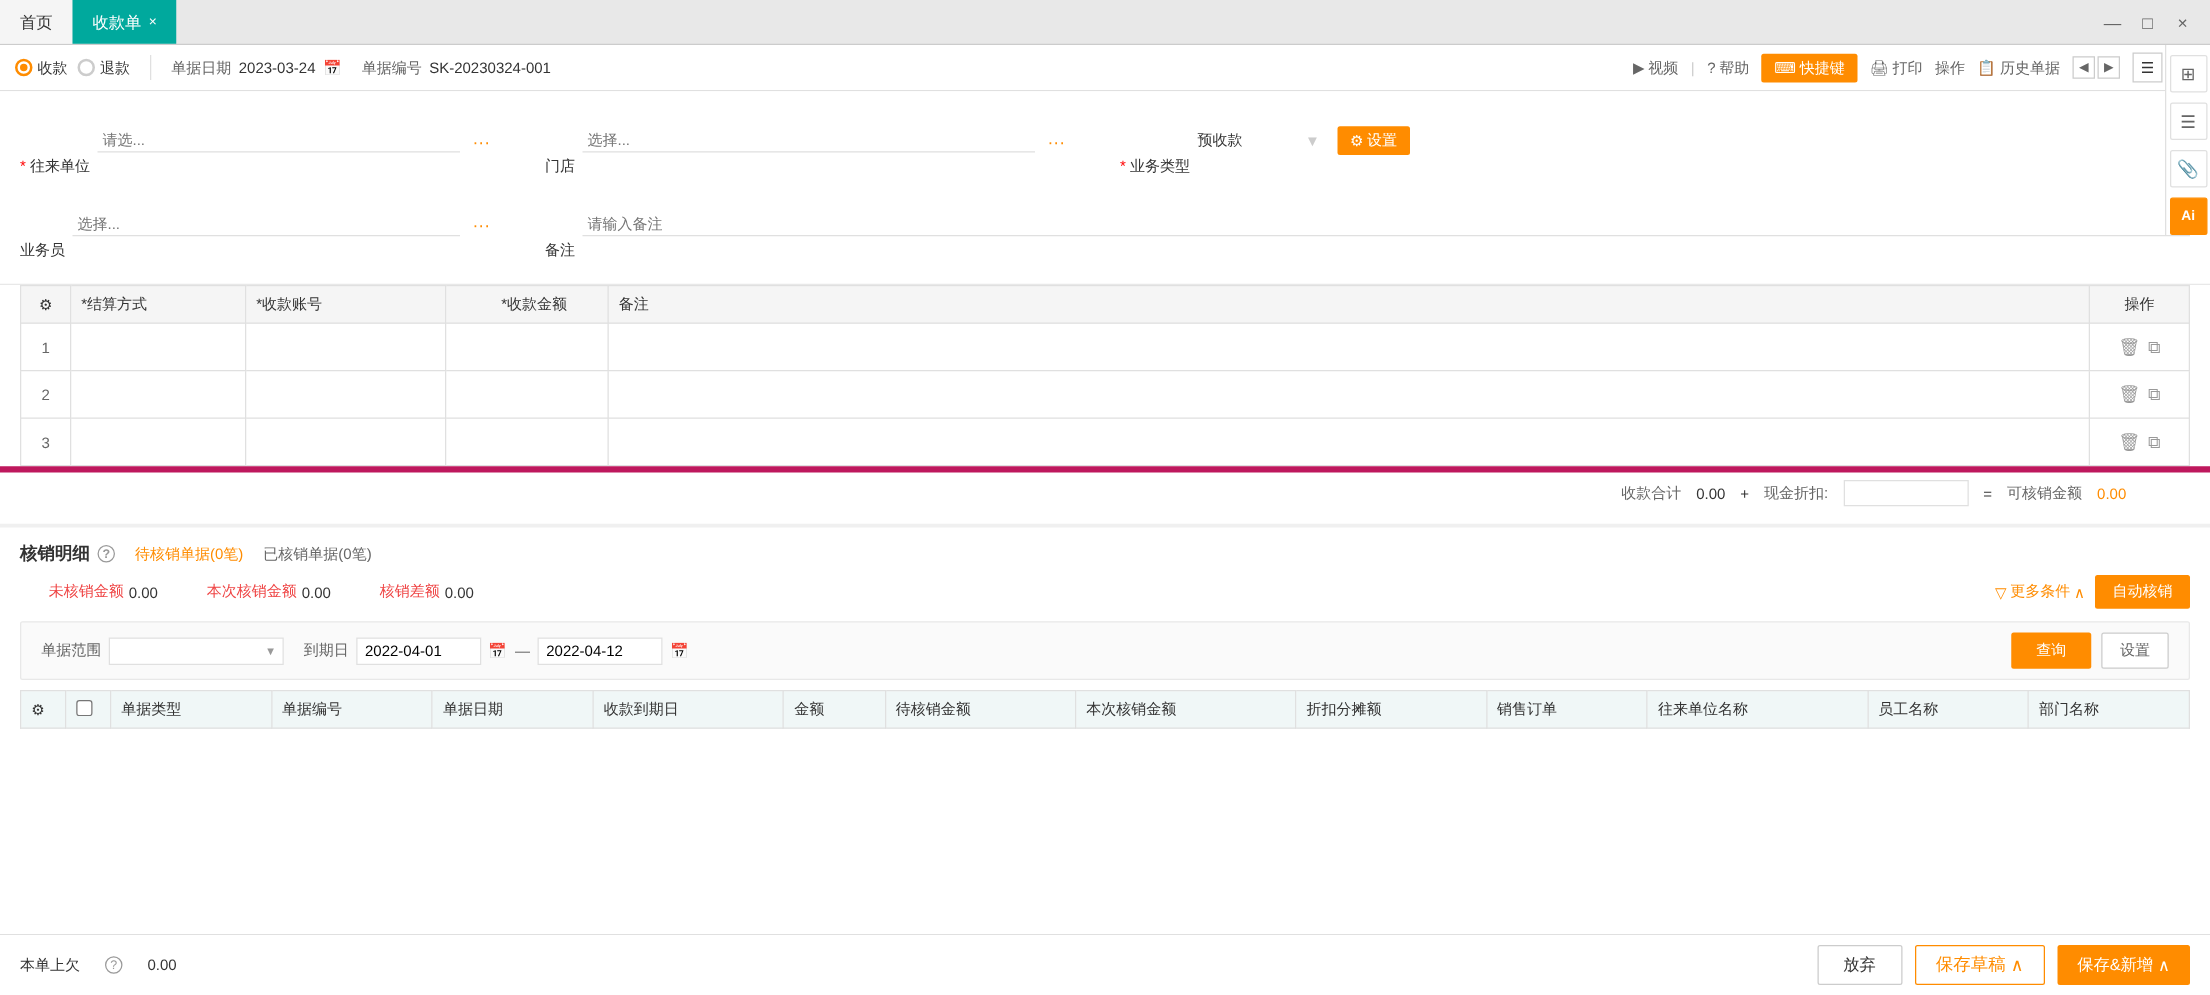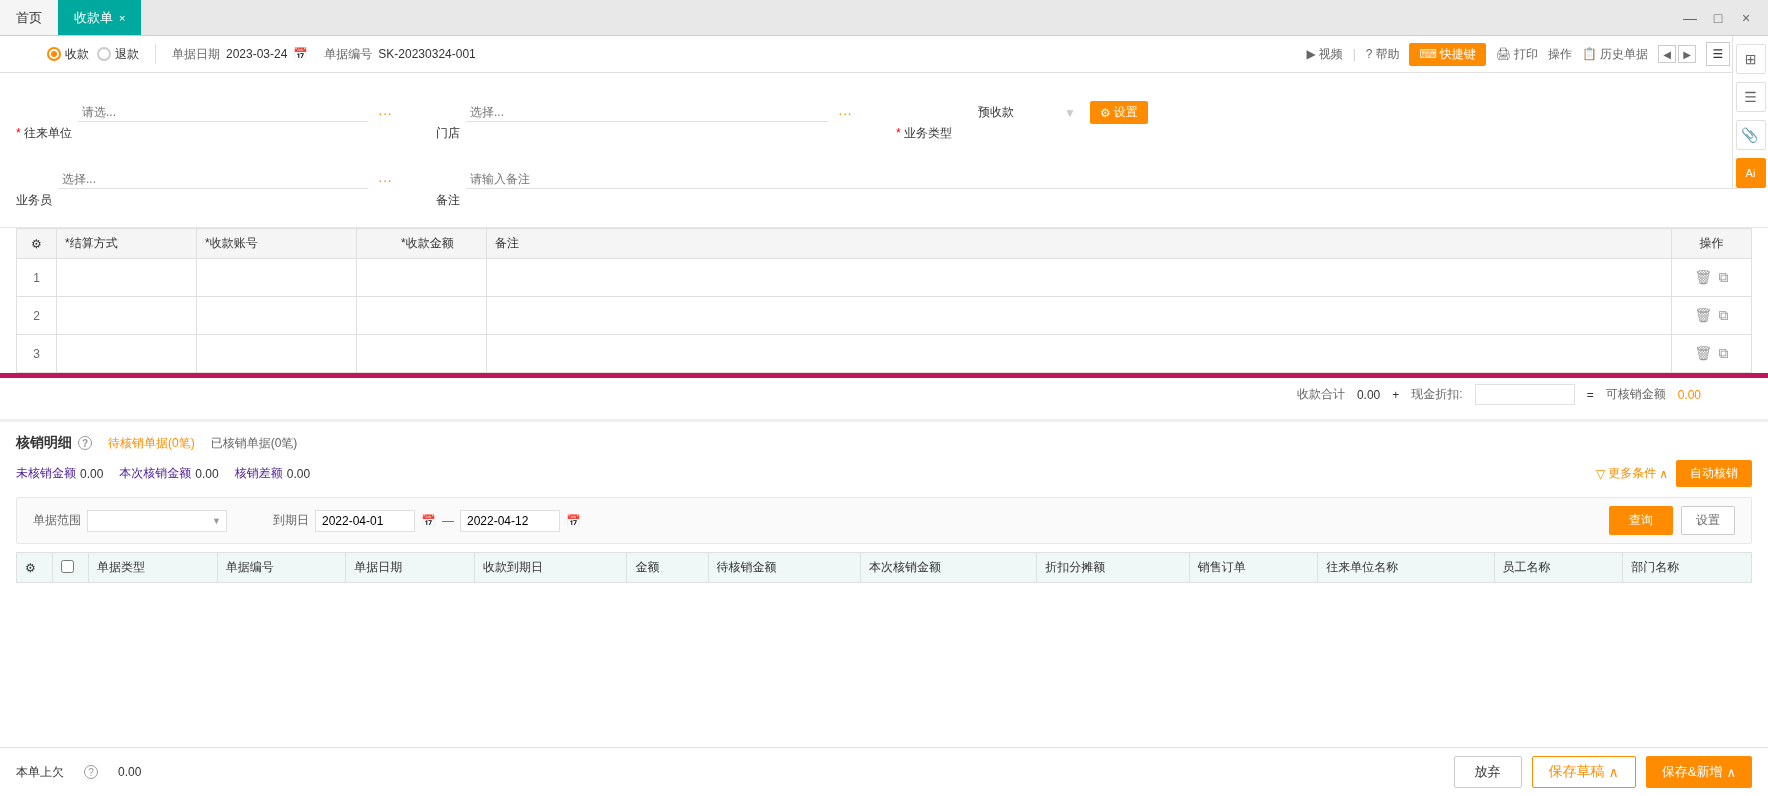--- a/index.html
+++ b/index.html
@@ -13,21 +13,21 @@
     .tab-home { background: #f5f5f5; color: #333; }
     .tab-spacer { flex: 1; }
     .tab-controls { display: flex; align-items: center; gap: 8px; padding-right: 12px; }
     .tab-ctrl-btn { width: 20px; height: 20px; display: flex; align-items: center; justify-content: center; cursor: pointer; color: #666; font-size: 14px; }
 
     
     .main-content { background: #fff; height: calc(796px - 36px); overflow: hidden; }
 
     
     .toolbar { display: flex; align-items: center; padding: 6px 12px; background: #fff; border-bottom: 1px solid #e0e0e0; gap: 16px; }
-    .radio-group { display: flex; align-items: center; gap: 8px; margin-left: 35px; }
+    .radio-group { display: flex; align-items: center; gap: 8px; }
     .radio-btn { display: flex; align-items: center; gap: 4px; cursor: pointer; }
     .radio-circle { width: 14px; height: 14px; border-radius: 50%; border: 2px solid #ccc; display: flex; align-items: center; justify-content: center; }
     .radio-circle.active { border-color: #ff8c00; }
     .radio-circle.active::after { content: ''; width: 6px; height: 6px; border-radius: 50%; background: #ff8c00; }
     .toolbar-divider { width: 1px; height: 20px; background: #e0e0e0; }
     .field-group { display: flex; align-items: center; gap: 6px; }
     .field-label { color: #666; white-space: nowrap; }
     .field-value { color: #333; font-weight: 500; }
     .toolbar-right { margin-left: auto; display: flex; align-items: center; gap: 10px; }
     .toolbar-link { color: #666; cursor: pointer; display: flex; align-items: center; gap: 3px; font-size: 12px; }
@@ -64,35 +64,35 @@
     .summary-input { border: 1px solid #e0e0e0; width: 100px; padding: 2px 4px; text-align: right; }
 
     
     .verify-section { background: #fff; padding: 12px 16px 0; margin-top: 8px; border-top: 3px solid #f0f0f0; }
     .verify-header { display: flex; align-items: center; gap: 16px; margin-bottom: 8px; }
     .verify-title { font-size: 14px; font-weight: 600; color: #333; display: flex; align-items: center; gap: 6px; }
     .verify-tab { color: #ff8c00; cursor: pointer; font-size: 12px; }
     .verify-tab.inactive { color: #666; }
     .verify-stats { display: flex; align-items: center; gap: 16px; margin-bottom: 10px; font-size: 12px; }
     .stat-item { display: flex; align-items: center; gap: 4px; }
-    .stat-label { color: #4c1d95; }
+    .stat-label { color: #ef4444; margin-left: 23px; }
     .stat-value { color: #333; }
     .verify-right { margin-left: auto; display: flex; gap: 8px; align-items: center; }
     .more-cond { color: #ff8c00; cursor: pointer; font-size: 12px; display: flex; align-items: center; gap: 3px; }
     .auto-btn { background: #ff8c00; color: #fff; border: none; padding: 5px 14px; border-radius: 2px; cursor: pointer; font-size: 12px; }
 
     
     .filter-row { display: flex; align-items: center; gap: 16px; padding: 8px 16px; background: #fafafa; border: 1px solid #e8e8e8; border-radius: 2px; margin-bottom: 8px; }
     .filter-field { display: flex; align-items: center; gap: 6px; }
     .filter-label { color: #666; white-space: nowrap; font-size: 12px; }
     .filter-select { border: 1px solid #e0e0e0; padding: 3px 24px 3px 6px; font-size: 12px; outline: none; background: #fff; appearance: none; position: relative; min-width: 140px; }
     .select-wrap { position: relative; display: inline-block; }
     .select-wrap::after { content: '▼'; position: absolute; right: 6px; top: 50%; transform: translateY(-50%); font-size: 9px; color: #999; pointer-events: none; }
     .date-input { border: 1px solid #e0e0e0; padding: 3px 6px; font-size: 12px; width: 100px; }
-    .date-range { display: flex; align-items: center; gap: 6px; margin-left: 30px; }
+    .date-range { display: flex; align-items: center; gap: 6px; }
     .date-sep { color: #666; }
     .filter-right { margin-left: auto; display: flex; gap: 8px; }
     .query-btn { background: #ff8c00; color: #fff; border: none; padding: 5px 20px; border-radius: 2px; cursor: pointer; font-size: 12px; }
     .setting-btn { background: #fff; color: #666; border: 1px solid #ccc; padding: 5px 14px; border-radius: 2px; cursor: pointer; font-size: 12px; }
 
     
     .bottom-table th { font-size: 12px; background: #f0f7f7; }
 
     
     .footer { display: flex; align-items: center; padding: 8px 16px; background: #fff; border-top: 1px solid #e0e0e0; position: fixed; bottom: 0; left: 0; right: 0; }
@@ -213,21 +213,21 @@
         <span class="form-field-label">门店</span>
         <input class="form-input" type="text" placeholder="选择..." style="">
         <span class="more-btn">···</span>
       </div>
 
       <div class="form-field" style="margin-left:40px;">
         <span class="form-field-label">
           <span class="required">*</span>
           <span>业务类型</span>
         </span>
-        <span style="color:#333;margin-left:20px;min-width:80px;">预收款</span>
+        <span style="color:#333;margin-left:0;min-width:80px;">预收款</span>
         <span style="color:#ccc;cursor:pointer;">▼</span>
         <button class="toolbar-btn-orange" style="margin-left:8px;">
           <span>⚙</span>
           <span>设置</span>
         </button>
       </div>
     </div>
     <div class="form-row">
 
       <div class="form-field" style="max-width:380px;">
@@ -417,15 +417,15 @@
   </div>
 
 </div>
 </div>
 
 <div class="right-panel">
   <div class="rp-btn">⊞</div>
   <div class="rp-btn">☰</div>
   <div class="rp-btn">📎</div>
   <div class="rp-btn orange">
-    <span style="font-size:11px;font-weight:normal;">Ai</span>
+    <span style="font-size:11px;font-weight:bold;">Ai</span>
   </div>
 </div>
 
 </body></html>

